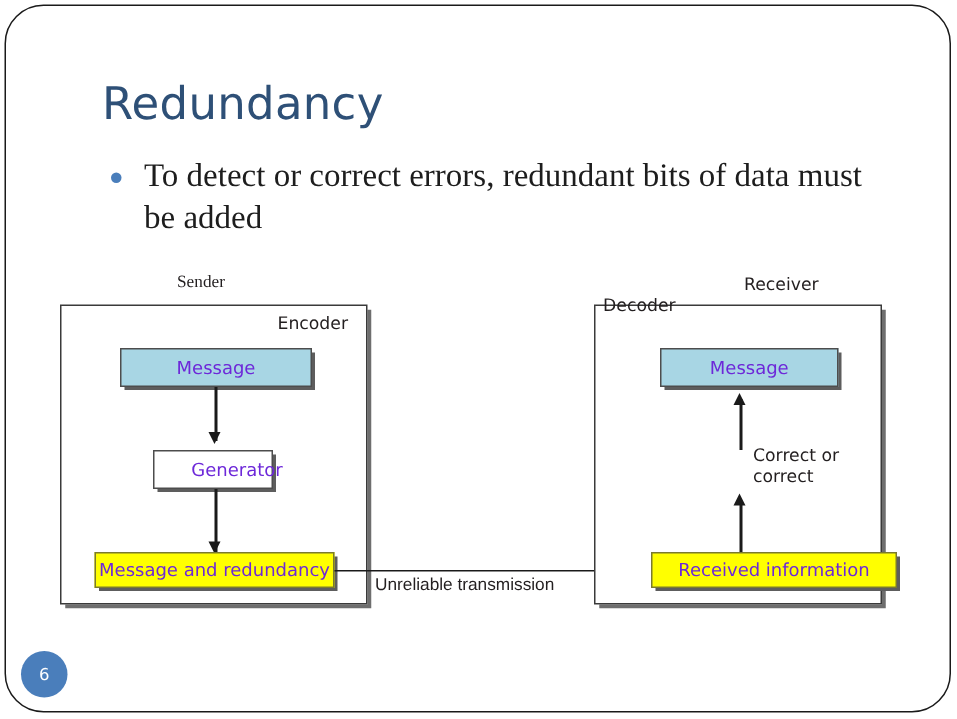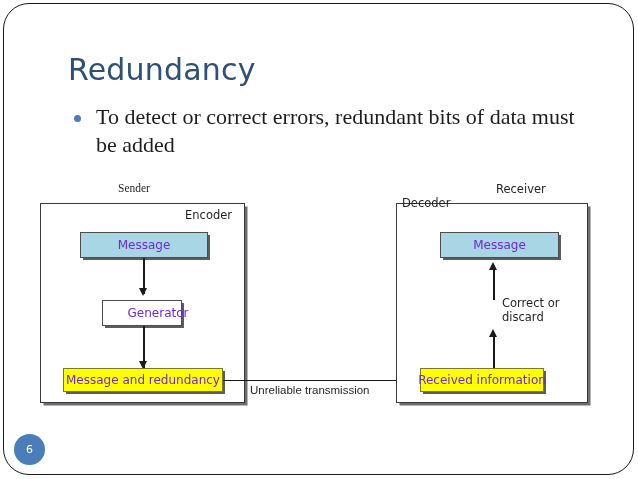--- a/index.html
+++ b/index.html
@@ -232,26 +232,26 @@
 
     <div class="inner-label" style="left:402px; top:196px;text-align:center;">Decoder</div>
 
     <div class="node node-blue" style="left:440px; top:232px; width:119px; height:26px;">Message</div>
 
     <div class="arrow-line" style="left:493px; top:266px; width:1.6px; height:34px;"></div>
     <div class="arrow-head-up" style="left:489.3px; top:262px;"></div>
 
     <div class="edge-label-2" style="left:502px; top:261px;margin-top:35px;">
       <span>Correct or</span><br>
-      <span>discard</span>
+      <span>correct</span>
     </div>
 
 
     <div class="arrow-line" style="left:493px; top:334px; width:1.6px; height:36px;"></div>
     <div class="arrow-head-up" style="left:489.3px; top:329px;"></div>
 
-    <div class="node node-yellow" style="left:420px; top:368px; width:124px; height:24px;">Received information</div>
+    <div class="node node-yellow" style="left:434px; top:368px; width:164px; height:24px;">Received information</div>
 
   </div>
 
   <div id="page-badge">6</div>
 
 </div>
 
 </body></html>

